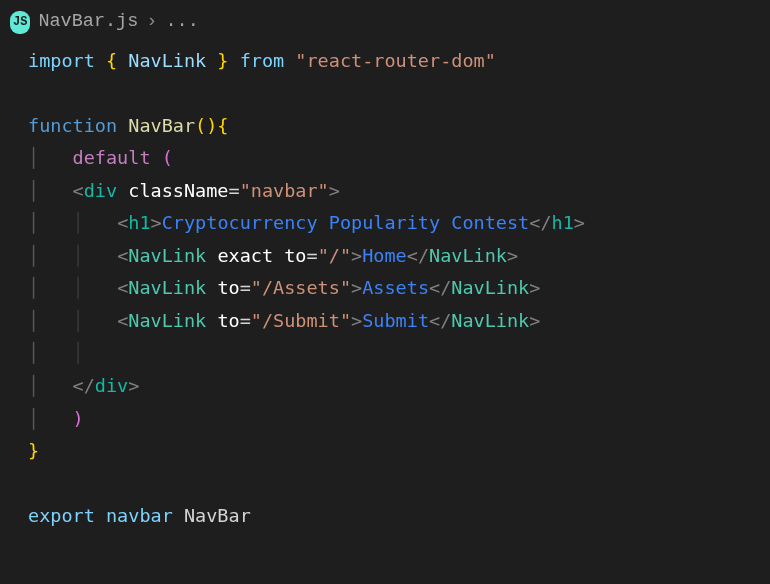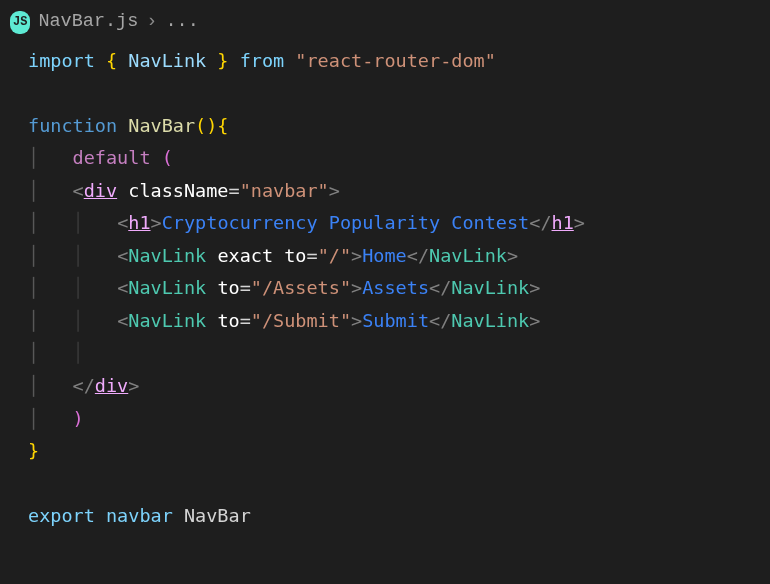--- a/index.html
+++ b/index.html
@@ -15,21 +15,21 @@
   .kw-return{color:#c57fc0;}
   .fn{color:#dcdcaa;}
   .ident{color:#d4d4d4;}
   .var{color:#9cdcfe;}
   .str{color:#ce9178;}
   .attrname{color:#ffffff;}
   .punc{color:#d4d4d4;}
   .br1{color:#ffd602;}
   .br2{color:#da70d6;}
   .angle{color:#808080;}
-  .tag{color:#f0abfc;text-decoration:underline;}
+  .tag{color:#14b8a6;}
   .comp{color:#4ec9b0;}
   .guide{color:#3b3b3b;}
   .guide2{color:#585858;}
   .txt{color:#3b82f6;}
 </style>
 </head>
 <body>
 
 <div class="bc">
   <span class="jsbox">JS</span>

